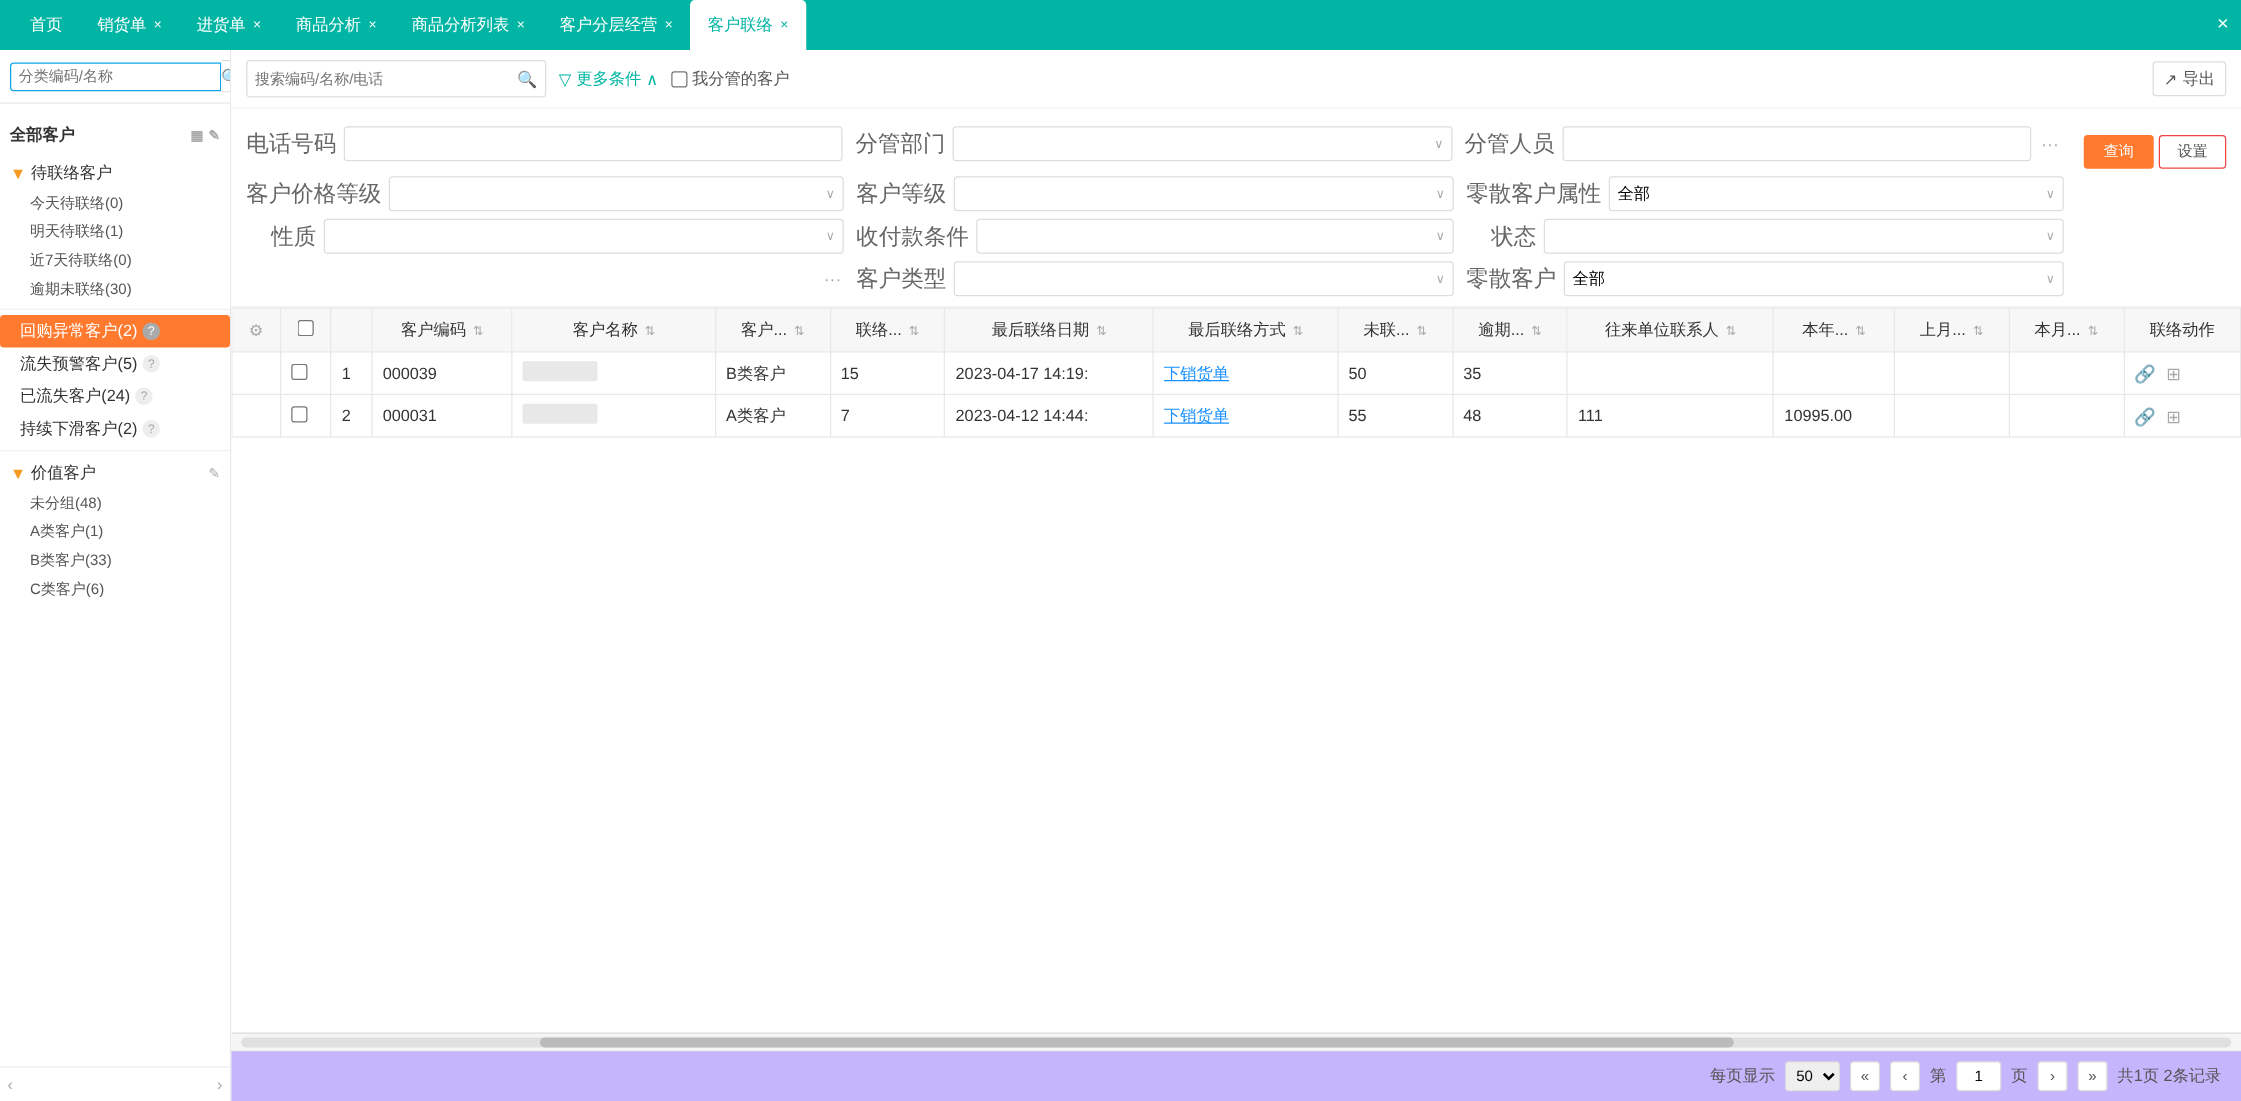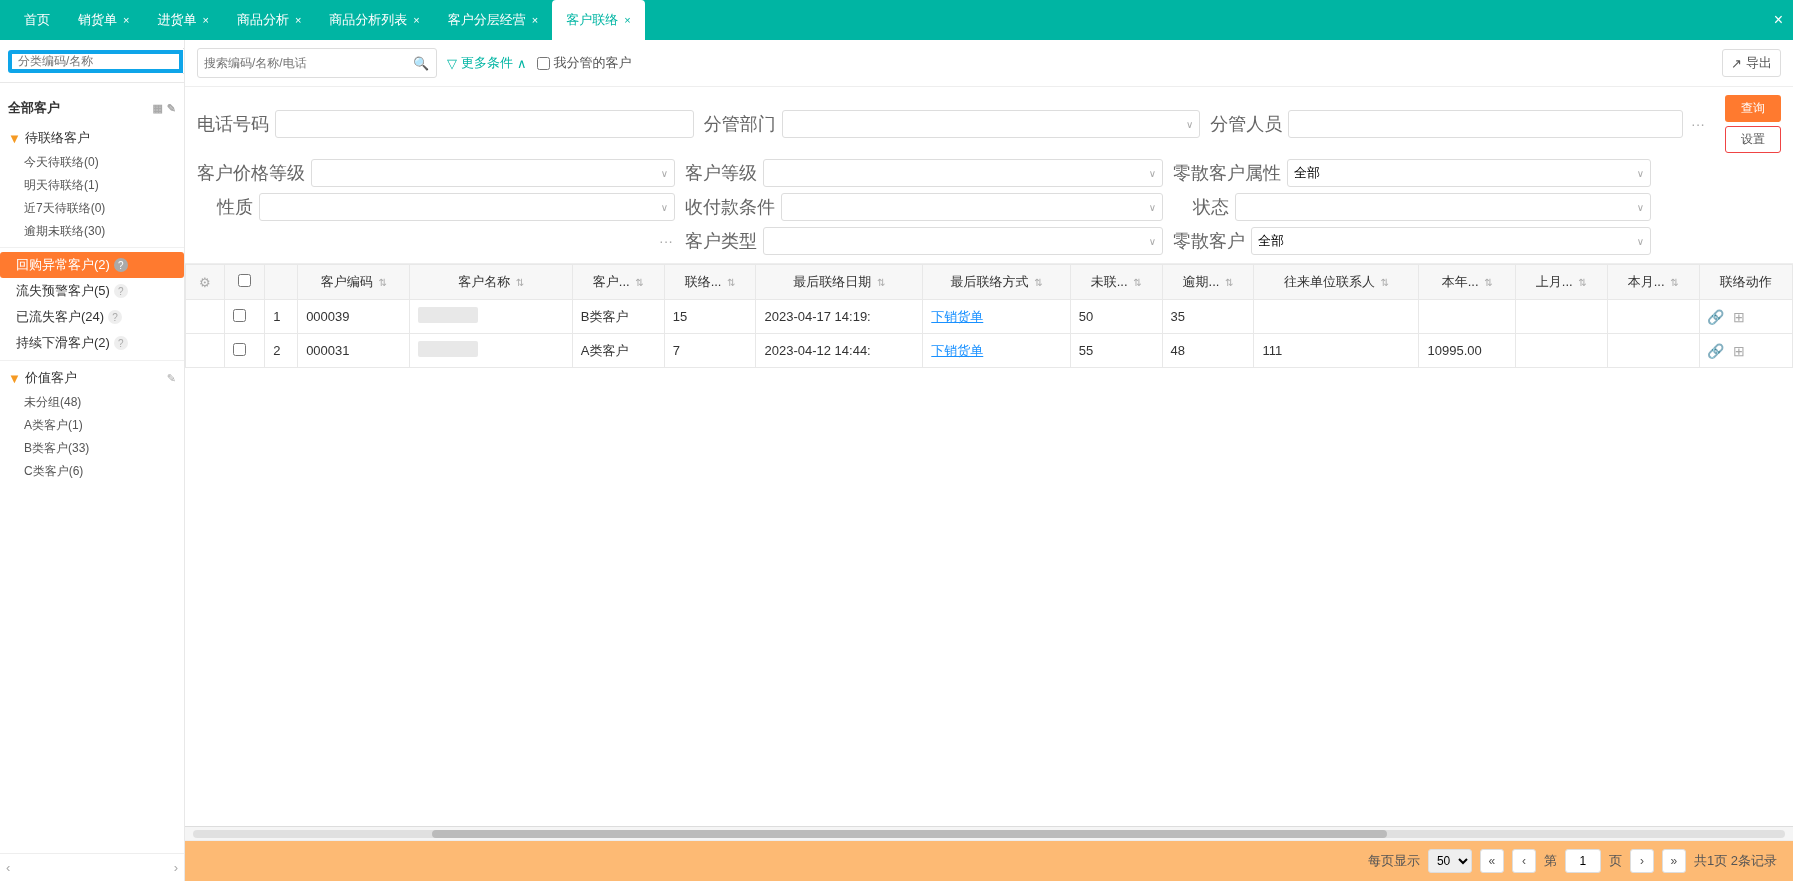--- a/index.html
+++ b/index.html
@@ -23,21 +23,21 @@
     .main-layout { display: flex; height: calc(881px - 40px); }
 
     
     .sidebar {
       width: 185px; background: #fff; border-right: 1px solid #e8e8e8; display: flex; flex-direction: column; overflow: hidden; flex-shrink: 0;
     }
     .sidebar-search {
       display: flex; align-items: center; padding: 8px; border-bottom: 1px solid #e8e8e8;
     }
     .sidebar-search input {
-      flex: 1; border: 4px solid #0ea5e9; border-radius: 3px 0 0 3px; padding: 4px 6px; font-size: 12px; outline: none; height: 23px;
+      flex: 1; border: 1px solid #0ea5e9; border-radius: 3px 0 0 3px; padding: 4px 6px; font-size: 12px; outline: none; height: 23px;
     }
     .sidebar-search-btn {
       background: #fff; border: 1px solid #ddd; border-left: none; border-radius: 0 3px 3px 0; height: 26px; width: 26px; cursor: pointer; display: flex; align-items: center; justify-content: center;
     }
     .sidebar-section { padding: 8px 8px 4px 8px; }
     .sidebar-all-title {
       display: flex; align-items: center; justify-content: space-between; font-weight: bold; color: #333; padding: 4px 0; cursor: pointer;
     }
     .sidebar-all-title .icons { display: flex; gap: 4px; }
     .tree-item {
@@ -81,21 +81,21 @@
     }
     .filter-label { color: #666; white-space: nowrap; font-size: 18px; min-width: 56px; text-align: right; }
     .filter-select {
       flex: 1; border: 1px solid #ddd; border-radius: 3px; height: 28px; padding: 0 6px; font-size: 12px; background: #fff; display: flex; align-items: center; justify-content: space-between; cursor: pointer;
     }
     .filter-select .arrow { color: #aaa; font-size: 10px; }
     .filter-input {
       flex: 1; border: 1px solid #ddd; border-radius: 3px; height: 28px; padding: 0 8px; font-size: 12px; outline: none; background: #fff;
     }
     .filter-dots { color: #aaa; cursor: pointer; font-size: 14px; margin: 0 2px; }
-    .filter-actions { display: flex; flex-direction: column; gap: 4px; margin-left: 8px; }
+    .filter-actions { display: flex; flex-direction: row; gap: 4px; margin-left: 8px; margin-top: 13px; }
     .btn-query {
       background: #ff7a2f; color: #fff; border: none; border-radius: 3px; padding: 5px 16px; cursor: pointer; font-size: 12px;
     }
     .btn-settings {
       background: #fff; color: #555; border: 1px solid #ef4444; border-radius: 3px; padding: 4px 14px; cursor: pointer; font-size: 12px;
     }
 
     
     .table-area { flex: 1; overflow: auto; }
     table { width: 100%; border-collapse: collapse; font-size: 12px; }
@@ -106,21 +106,21 @@
     th .sort-icon { color: #aaa; margin-left: 2px; font-size: 10px; }
     td {
       border: 1px solid #e8e8e8; padding: 7px 8px; white-space: nowrap; color: #333;
     }
     .td-link { color: #1890ff; text-decoration: underline; cursor: pointer; }
     .action-icons { display: flex; gap: 8px; }
     .action-icon { color: #aaa; cursor: pointer; font-size: 14px; }
 
     
     .pagination {
-      display: flex; align-items: center; justify-content: flex-end; padding: 8px 16px; border-top: 1px solid #eee; background: #fdba74; gap: 8px; font-size: 12px; color: #555;
+      display: flex; align-items: center; justify-content: flex-end; padding: 8px 16px; border-top: 1px solid #eee; background: #c4b5fd; gap: 8px; font-size: 12px; color: #555;
     }
     .page-select {
       border: 1px solid #ddd; border-radius: 3px; padding: 2px 4px; font-size: 12px; height: 24px;
     }
     .page-btn {
       border: 1px solid #ddd; border-radius: 3px; background: #fff; width: 24px; height: 24px; cursor: pointer; display: flex; align-items: center; justify-content: center; color: #555; font-size: 12px;
     }
     .page-btn:disabled { color: #ccc; cursor: default; }
     .page-input {
       border: 1px solid #ddd; border-radius: 3px; width: 36px; height: 24px; text-align: center; font-size: 12px; outline: none;

